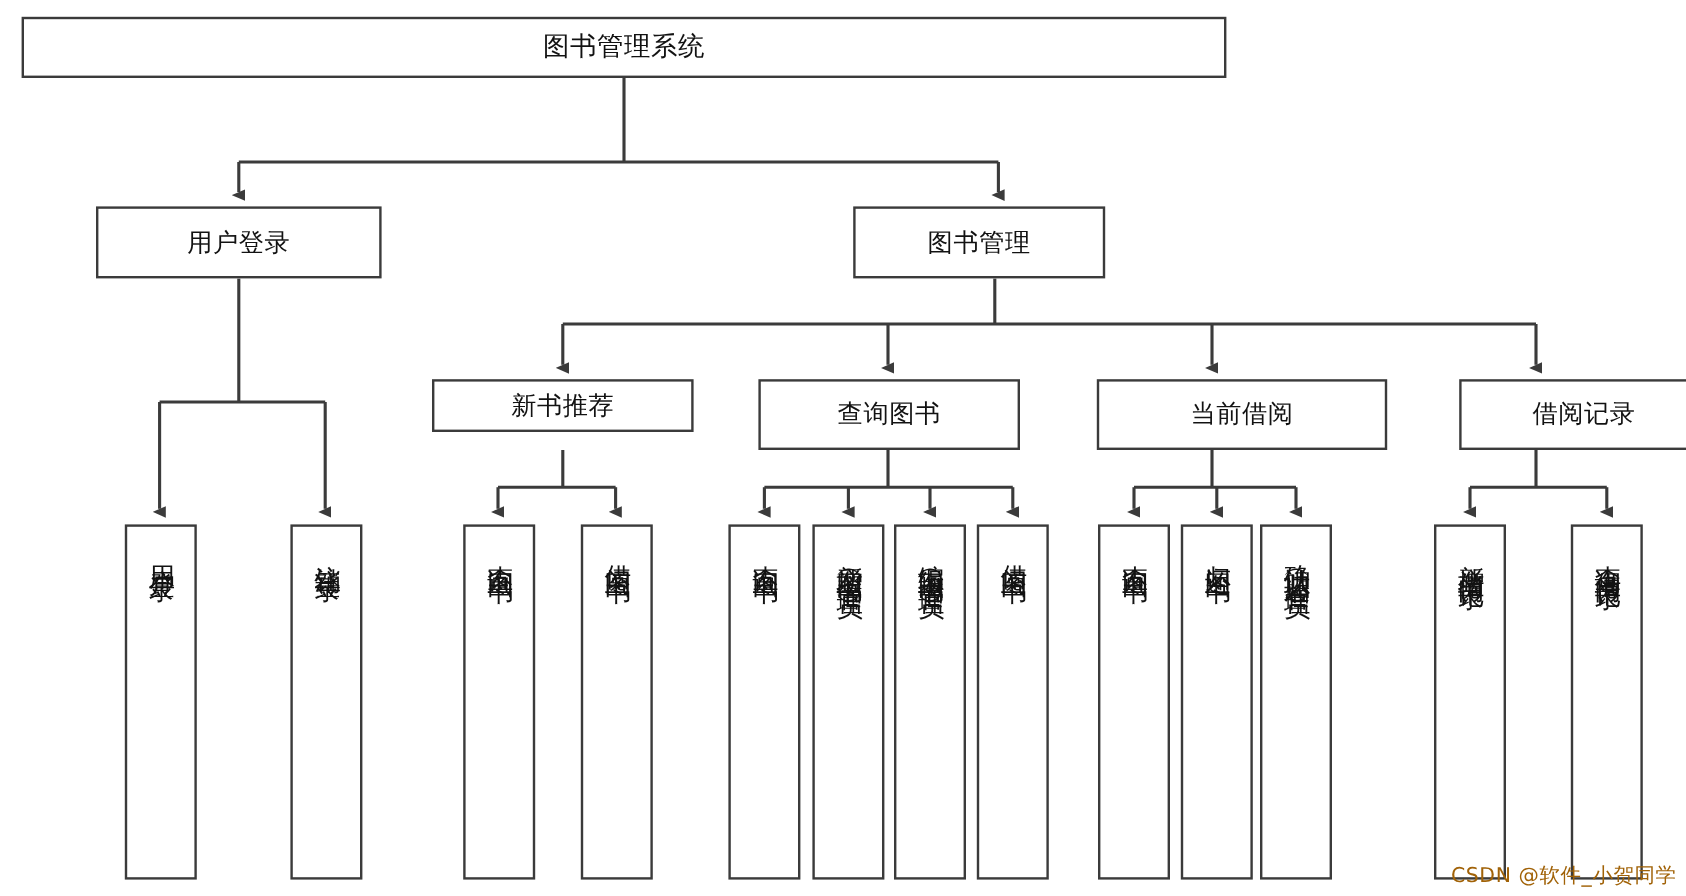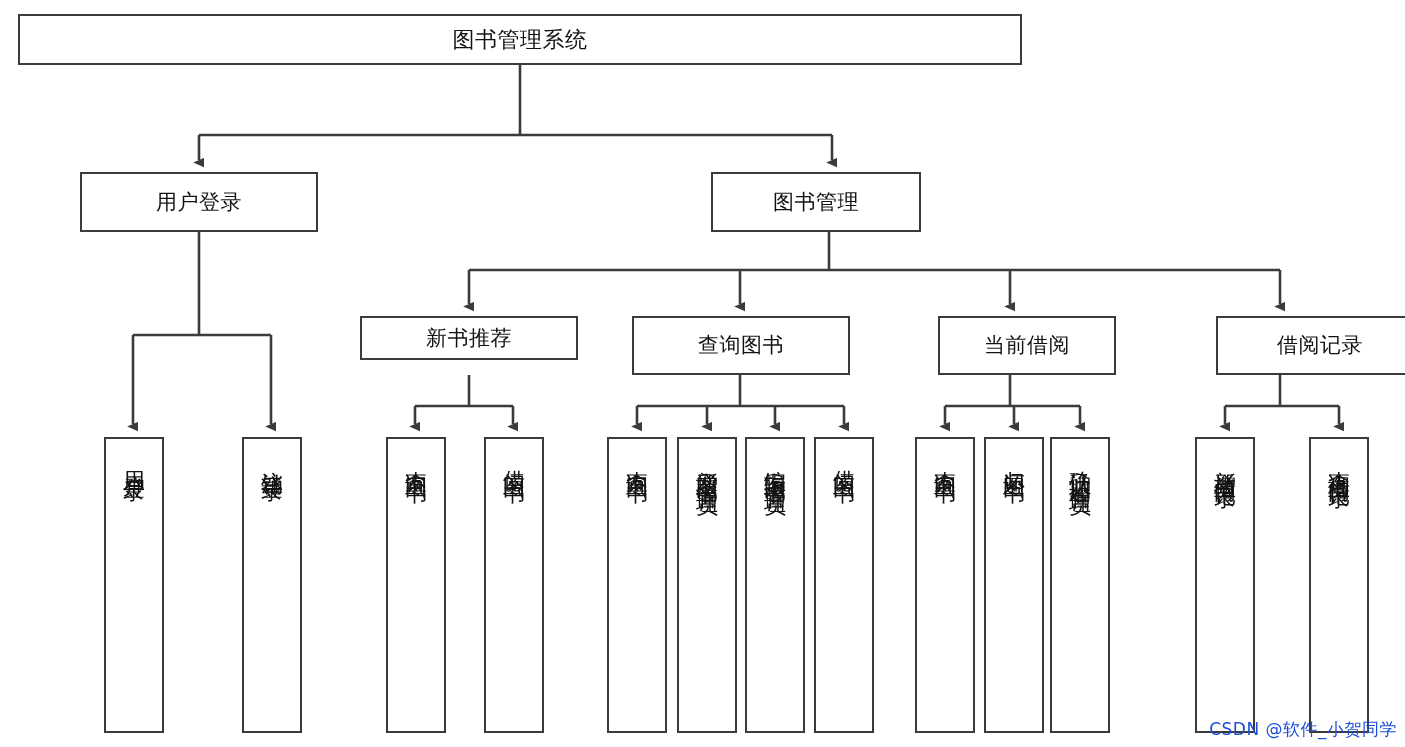--- a/index.html
+++ b/index.html
@@ -59,21 +59,21 @@
     letter-spacing: 3.5px;
     line-height: 1;
     white-space: nowrap;
     color: #121212;
   }
   #watermark {
     position: absolute;
     right: 8px;
     bottom: 6px;
     font-size: 17px;
-    color: #1d4ed8;
+    color: #a16207;
     letter-spacing: 0.5px;
     z-index: 9;
     white-space: nowrap;
   }
 </style>
 </head>
 <body>
 
 <div id="diagram-root">
 
@@ -140,21 +140,21 @@
   </div>
 
   <div class="node node-h" style="left:360px; top:316px; width:218px; height:44px;">
     <span>新书推荐</span>
   </div>
 
   <div class="node node-h" style="left:632px; top:316px; width:218px; height:59px;">
     <span>查询图书</span>
   </div>
 
-  <div class="node node-h" style="left:938px; top:316px; width:178px; height:59px;">
+  <div class="node node-h" style="left:914px; top:316px; width:242px; height:59px;">
     <span>当前借阅</span>
   </div>
 
   <div class="node node-h" style="left:1216px; top:316px; width:208px; height:59px;">
     <span>借阅记录</span>
   </div>
 
   <div class="node node-v" style="left:104px; top:437px; width:60px; height:296px;">
     <span class="vtext">用户登录</span>
   </div>

